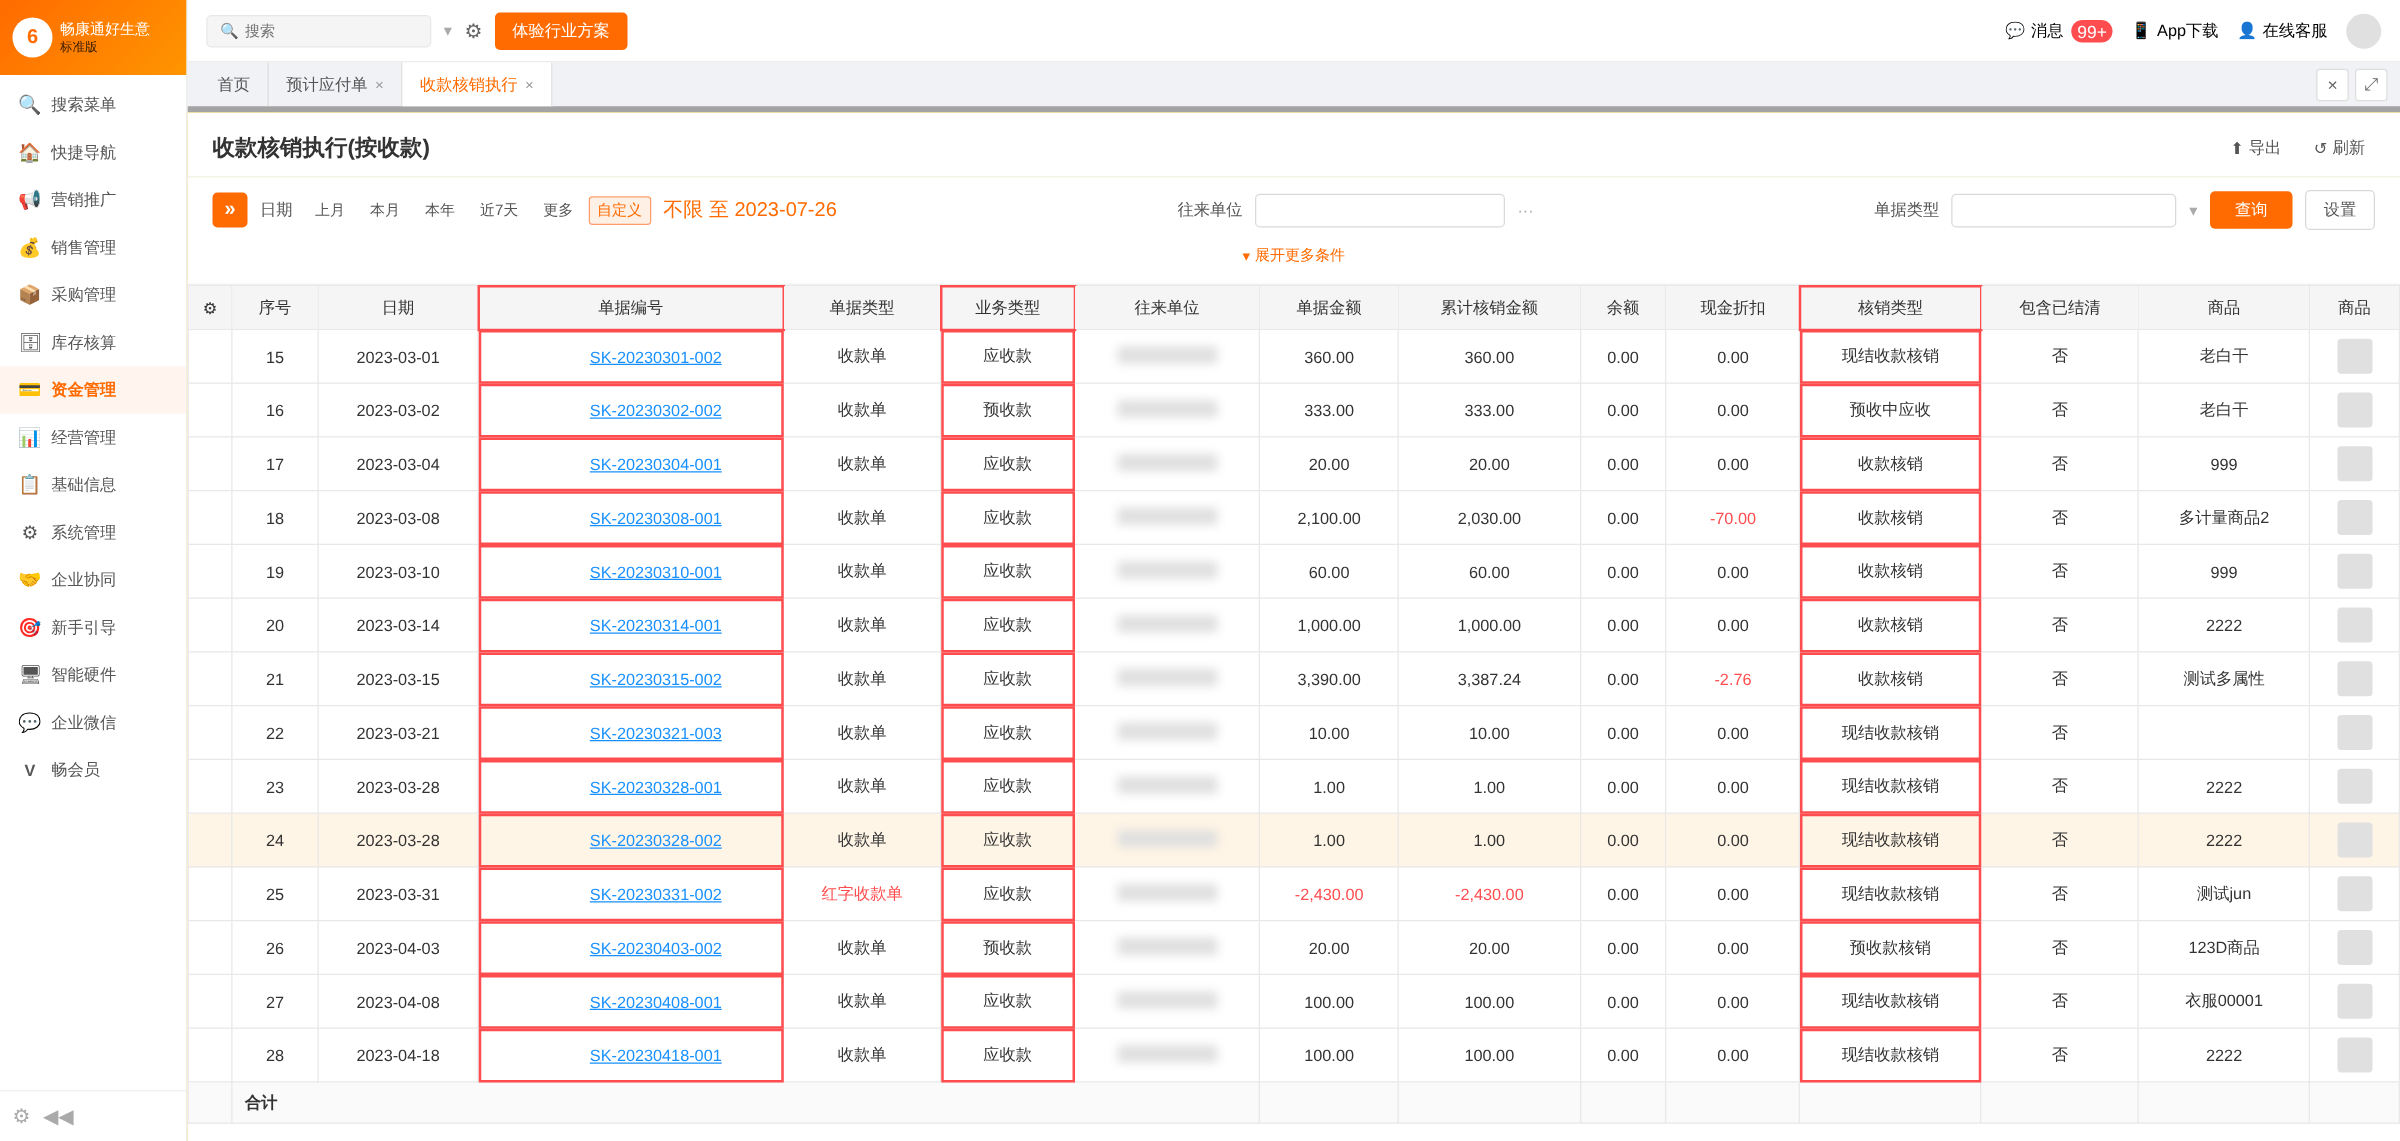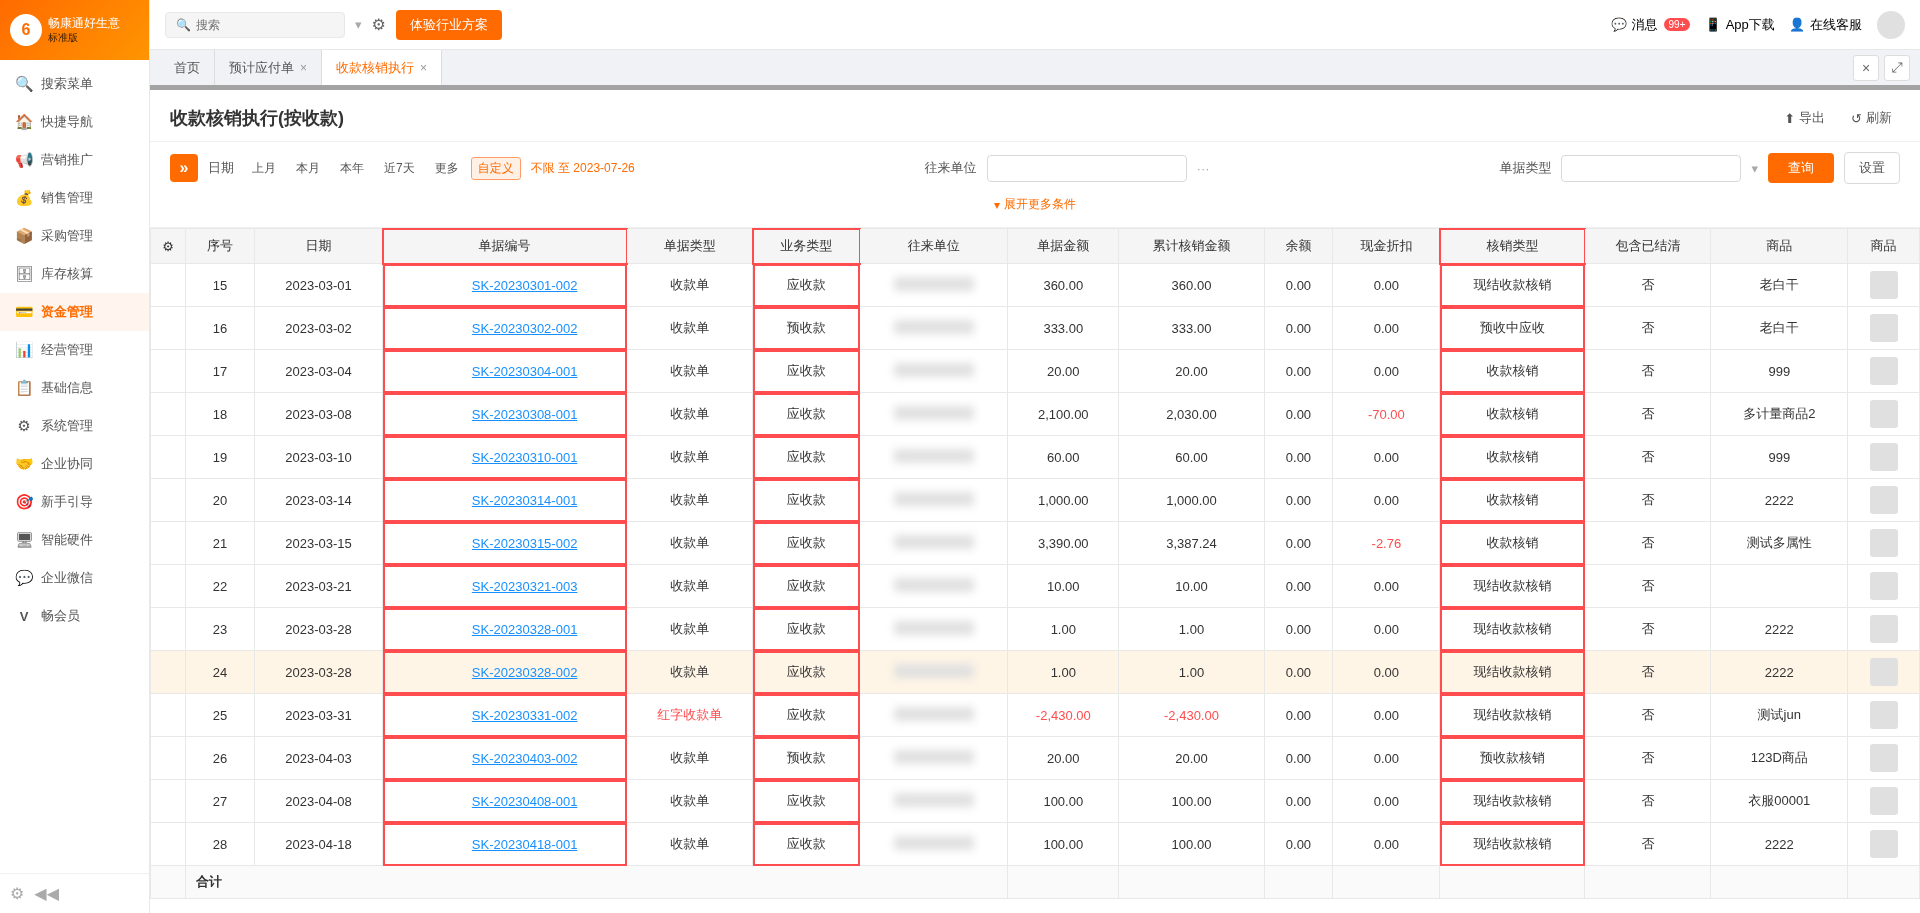--- a/index.html
+++ b/index.html
@@ -21,21 +21,21 @@
     
     .main { flex: 1; display: flex; flex-direction: column; overflow: hidden; }
 
     
     .topbar { height: 50px; background: #fff; border-bottom: 1px solid #e8e8e8; display: flex; align-items: center; padding: 0 15px; gap: 10px; flex-shrink: 0; }
     .topbar-search { flex: 0 0 180px; background: #f5f5f5; border: 1px solid #e8e8e8; border-radius: 4px; padding: 5px 10px; display: flex; align-items: center; gap: 5px; color: #bbb; font-size: 12px; }
     .topbar-search input { border: none; background: transparent; outline: none; font-size: 12px; color: #333; width: 120px; }
     .topbar-actions { margin-left: auto; display: flex; align-items: center; gap: 15px; }
     .topbar-btn-orange { background: #ff6b00; color: #fff; border: none; border-radius: 4px; padding: 6px 14px; font-size: 13px; cursor: pointer; }
     .topbar-icon-item { display: flex; align-items: center; gap: 4px; cursor: pointer; }
-    .notification-badge { background: #ff4d4f; color: #fff; font-size: 10px; border-radius: 10px; padding: 1px 5px; margin-left: 2px; }
+    .notification-badge { background: #ff4d4f; color: #fff; font-size: 14px; border-radius: 10px; padding: 1px 5px; margin-left: 2px; }
     .topbar-avatar { width: 28px; height: 28px; background: #e0e0e0; border-radius: 50%; }
     .gear-icon { color: #666; cursor: pointer; font-size: 16px; }
 
     
     .tabs { display: flex; align-items: center; background: #f0f2f5; border-bottom: 5px solid #a3a3a3; flex-shrink: 0; padding: 0 10px; height: 40px; }
     .tab { display: flex; align-items: center; gap: 6px; padding: 0 14px; height: 100%; cursor: pointer; font-size: 13px; color: #555; border-right: 1px solid #ddd; position: relative; }
     .tab.active { background: #fff; color: #ff6b00; font-weight: 500; }
     .tab-close { font-size: 12px; color: #999; cursor: pointer; }
     .tabs-end { margin-left: auto; display: flex; gap: 5px; }
     .tabs-end-btn { width: 26px; height: 26px; border: 1px solid #ddd; background: #fff; border-radius: 3px; cursor: pointer; display: flex; align-items: center; justify-content: center; font-size: 14px; color: #666; }
@@ -50,21 +50,21 @@
     .header-action-btn { display: flex; align-items: center; gap: 4px; color: #555; font-size: 13px; cursor: pointer; padding: 4px 8px; border-radius: 3px; }
 
     
     .filter-bar { background: #fff; padding: 10px 20px; border-bottom: 1px solid #f0f0f0; flex-shrink: 0; display: flex; flex-direction: column; gap: 8px; }
     .filter-row { display: flex; align-items: center; gap: 10px; flex-wrap: wrap; }
     .filter-toggle-btn { width: 28px; height: 28px; background: #ff6b00; color: #fff; border-radius: 4px; display: flex; align-items: center; justify-content: center; cursor: pointer; font-size: 16px; font-weight: bold; flex-shrink: 0; }
     .filter-label { color: #555; font-size: 13px; white-space: nowrap; }
     .filter-date-options { display: flex; gap: 4px; align-items: center; }
     .filter-date-btn { padding: 3px 8px; font-size: 12px; color: #555; cursor: pointer; border-radius: 3px; }
     .filter-date-btn.custom { background: #fff0e6; color: #ff6b00; border: 1px solid #ff9d6a; border-radius: 3px; padding: 2px 6px; }
-    .filter-date-range { color: #ff6b00; font-size: 12px; }
+    .filter-date-range { color: #ff6b00; font-size: 16px; }
     .filter-input { border: 1px solid #d9d9d9; border-radius: 4px; padding: 5px 10px; font-size: 13px; outline: none; min-width: 150px; }
     .filter-select { border: 1px solid #d9d9d9; border-radius: 4px; padding: 5px 10px; font-size: 13px; outline: none; background: #fff; min-width: 150px; appearance: none; }
     .filter-query-btn { background: #ff6b00; color: #fff; border: none; border-radius: 4px; padding: 6px 20px; font-size: 13px; cursor: pointer; white-space: nowrap; }
     .filter-setting-btn { border: 1px solid #d9d9d9; background: #fff; border-radius: 4px; padding: 6px 14px; font-size: 13px; cursor: pointer; color: #555; }
     .expand-more { color: #ff6b00; font-size: 12px; cursor: pointer; text-align: center; padding: 4px; display: flex; align-items: center; justify-content: center; gap: 4px; }
 
     
     .table-container { flex: 1; overflow: auto; background: #fff; margin: 0; }
     .data-table { width: 100%; border-collapse: collapse; font-size: 13px; min-width: 1400px; }
     .data-table thead th { background: #f5f5f5; border: 1px solid #e8e8e8; padding: 8px 10px; text-align: center; font-weight: 500; color: #333; white-space: nowrap; position: sticky; top: 0; z-index: 5; }

